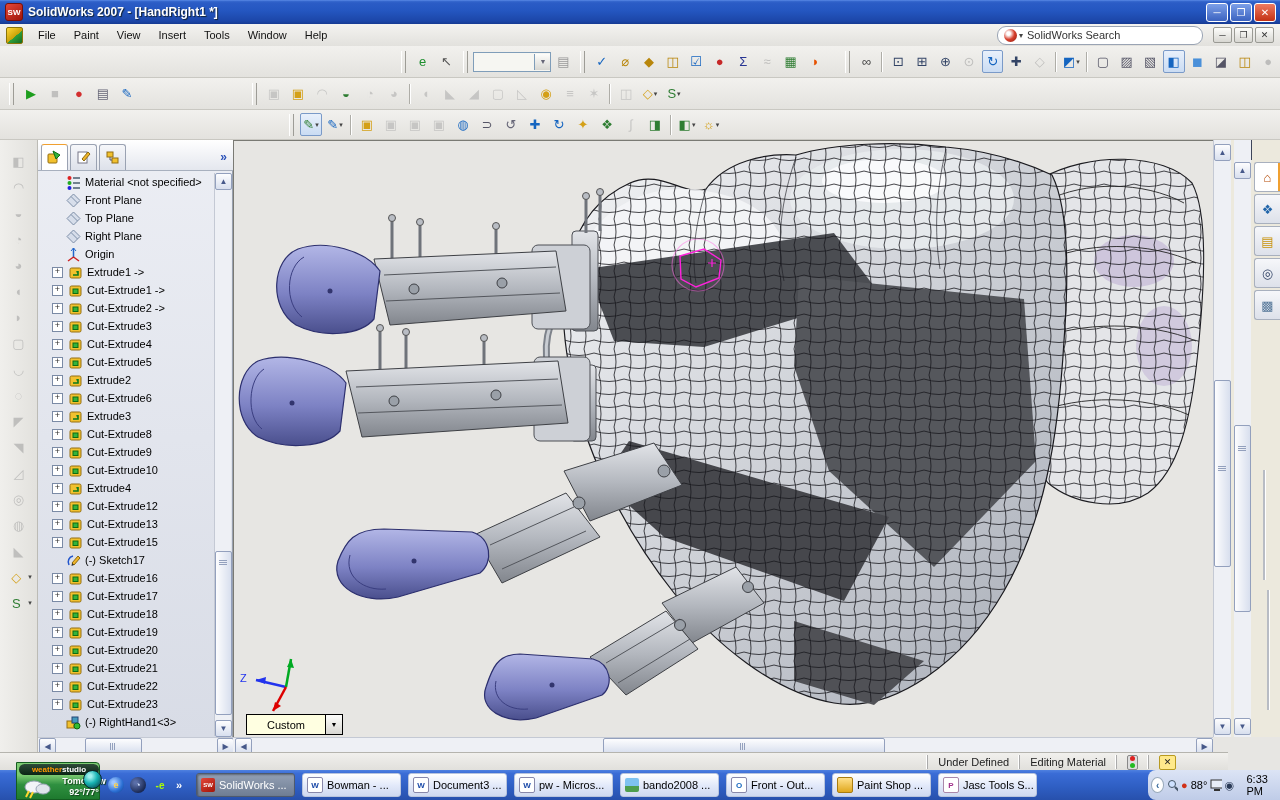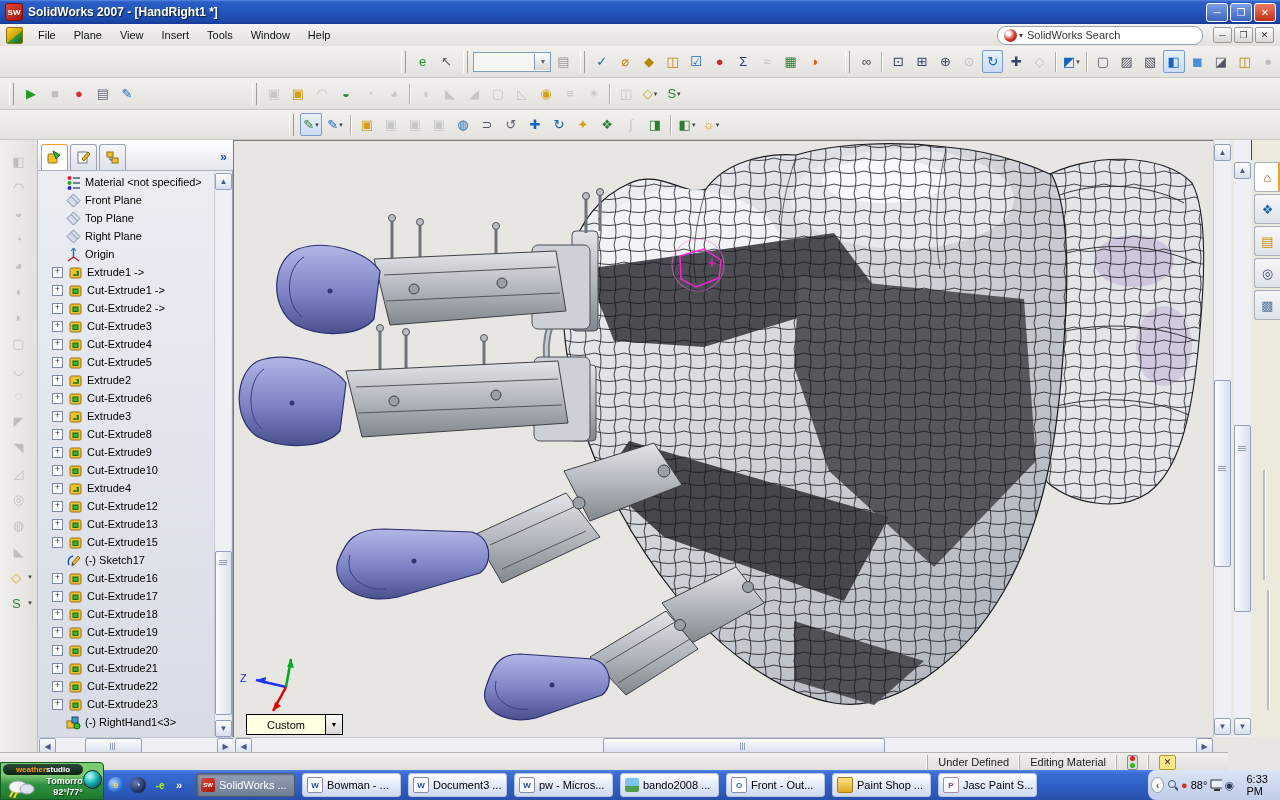--- a/index.html
+++ b/index.html
@@ -132,21 +132,21 @@
   .sbsec{border-left:1px solid #aaa;box-shadow:-1px 0 0 #fff;height:14px;display:flex;align-items:center;padding:0 10px;}
   .traffic{width:9px;height:13px;border:1px solid #888;border-radius:2px;background:#ddd;
     display:flex;flex-direction:column;align-items:center;justify-content:space-around;}
   .traffic i{width:5px;height:5px;border-radius:50%;}
   .qtip{width:15px;height:13px;background:#ffe98a;border:1px solid #b89a20;border-radius:2px;
     font-size:9px;font-weight:bold;color:#222;display:flex;align-items:center;justify-content:center;}
 
   
   #taskbar{position:absolute;left:0;top:770px;width:1280px;height:30px;
     background:linear-gradient(180deg,#4f81e0 0%,#3a6cd6 12%,#2f5fc4 55%,#2750ac 100%);}
-  #weather{position:absolute;left:0;top:-8px;width:104px;height:38px;border-radius:0 4px 0 0;
+  #weather{position:absolute;left:16px;top:-8px;width:84px;height:38px;border-radius:0 4px 0 0;
     background:linear-gradient(180deg,#7ccb72 12px,#2f9040 60%,#1e7a2e);border:1px solid #145c20;box-sizing:border-box;}
   #wshead{position:absolute;left:2px;top:1px;width:80px;height:11px;border-radius:6px;
     background:linear-gradient(180deg,#2c4a38,#0a2414);display:flex;align-items:center;justify-content:center;
     font-size:8px;font-weight:bold;}
   #wshead .b1{color:#ff9a00;} #wshead .b2{color:#fff;}
   #wsball{position:absolute;left:83px;top:0px;width:17px;height:17px;border-radius:50%;
     background:radial-gradient(circle at 35% 30%,#9ff0ee 10%,#17b3b3 45%,#042c34);border:1px solid #08262c;}
   #wscloud{position:absolute;left:4px;top:14px;}
   #wstext{position:absolute;left:36px;top:13px;width:62px;text-align:center;color:#fff;
     font-size:9px;font-weight:bold;text-shadow:1px 1px 1px #14401c;line-height:11px;}
@@ -188,21 +188,21 @@
     <span id="wintitle">SolidWorks 2007 - [HandRight1 *]</span>
     <div class="winbtns">
       <div class="wbtn">─</div>
       <div class="wbtn">❐</div>
       <div class="wbtn close">✕</div>
     </div>
   </div>
 
   <div id="menubar">
     <div class="swmlogo"></div>
-    <div id="menus"><span class="menuitem">File</span><span class="menuitem">Plane</span><span class="menuitem">View</span><span class="menuitem">Insert</span><span class="menuitem">Tools</span><span class="menuitem">Window</span><span class="menuitem">Help</span></div>
+    <div id="menus"><span class="menuitem">File</span><span class="menuitem">Paint</span><span class="menuitem">View</span><span class="menuitem">Insert</span><span class="menuitem">Tools</span><span class="menuitem">Window</span><span class="menuitem">Help</span></div>
     <div id="searchwrap">
       <div id="searchpill">
         <span class="srchico"></span>
         <span class="srchcaret">▾</span>
         <span>SolidWorks Search</span>
       </div>
       <div class="mdibtns">
         <div class="mdib">─</div>
         <div class="mdib">❐</div>
         <div class="mdib">✕</div>
@@ -1134,21 +1134,21 @@
         <div class="taskbtn">
           <span class="tico outlook">O</span>
           <span>Front - Out...</span>
         </div>
         <div class="taskbtn">
           <span class="tico folder"></span>
           <span>Paint Shop ...</span>
         </div>
         <div class="taskbtn">
           <span class="tico psp">P</span>
-          <span>Jasc Paint S...</span>
+          <span>Jasc Tools S...</span>
         </div>
       </div>
     <div id="tray">
       <div id="traychev">‹</div>
       <svg class="trico" width="13" height="13">
         <circle cx="5" cy="5" r="3.5" fill="#cfe2ff" stroke="#456"></circle>
           <line x1="8" y1="8" x2="12" y2="12" stroke="#456" stroke-width="2"></line>
       </svg>
       <span class="trico" style="color:#d03018">●</span>
       <span>88°</span>

